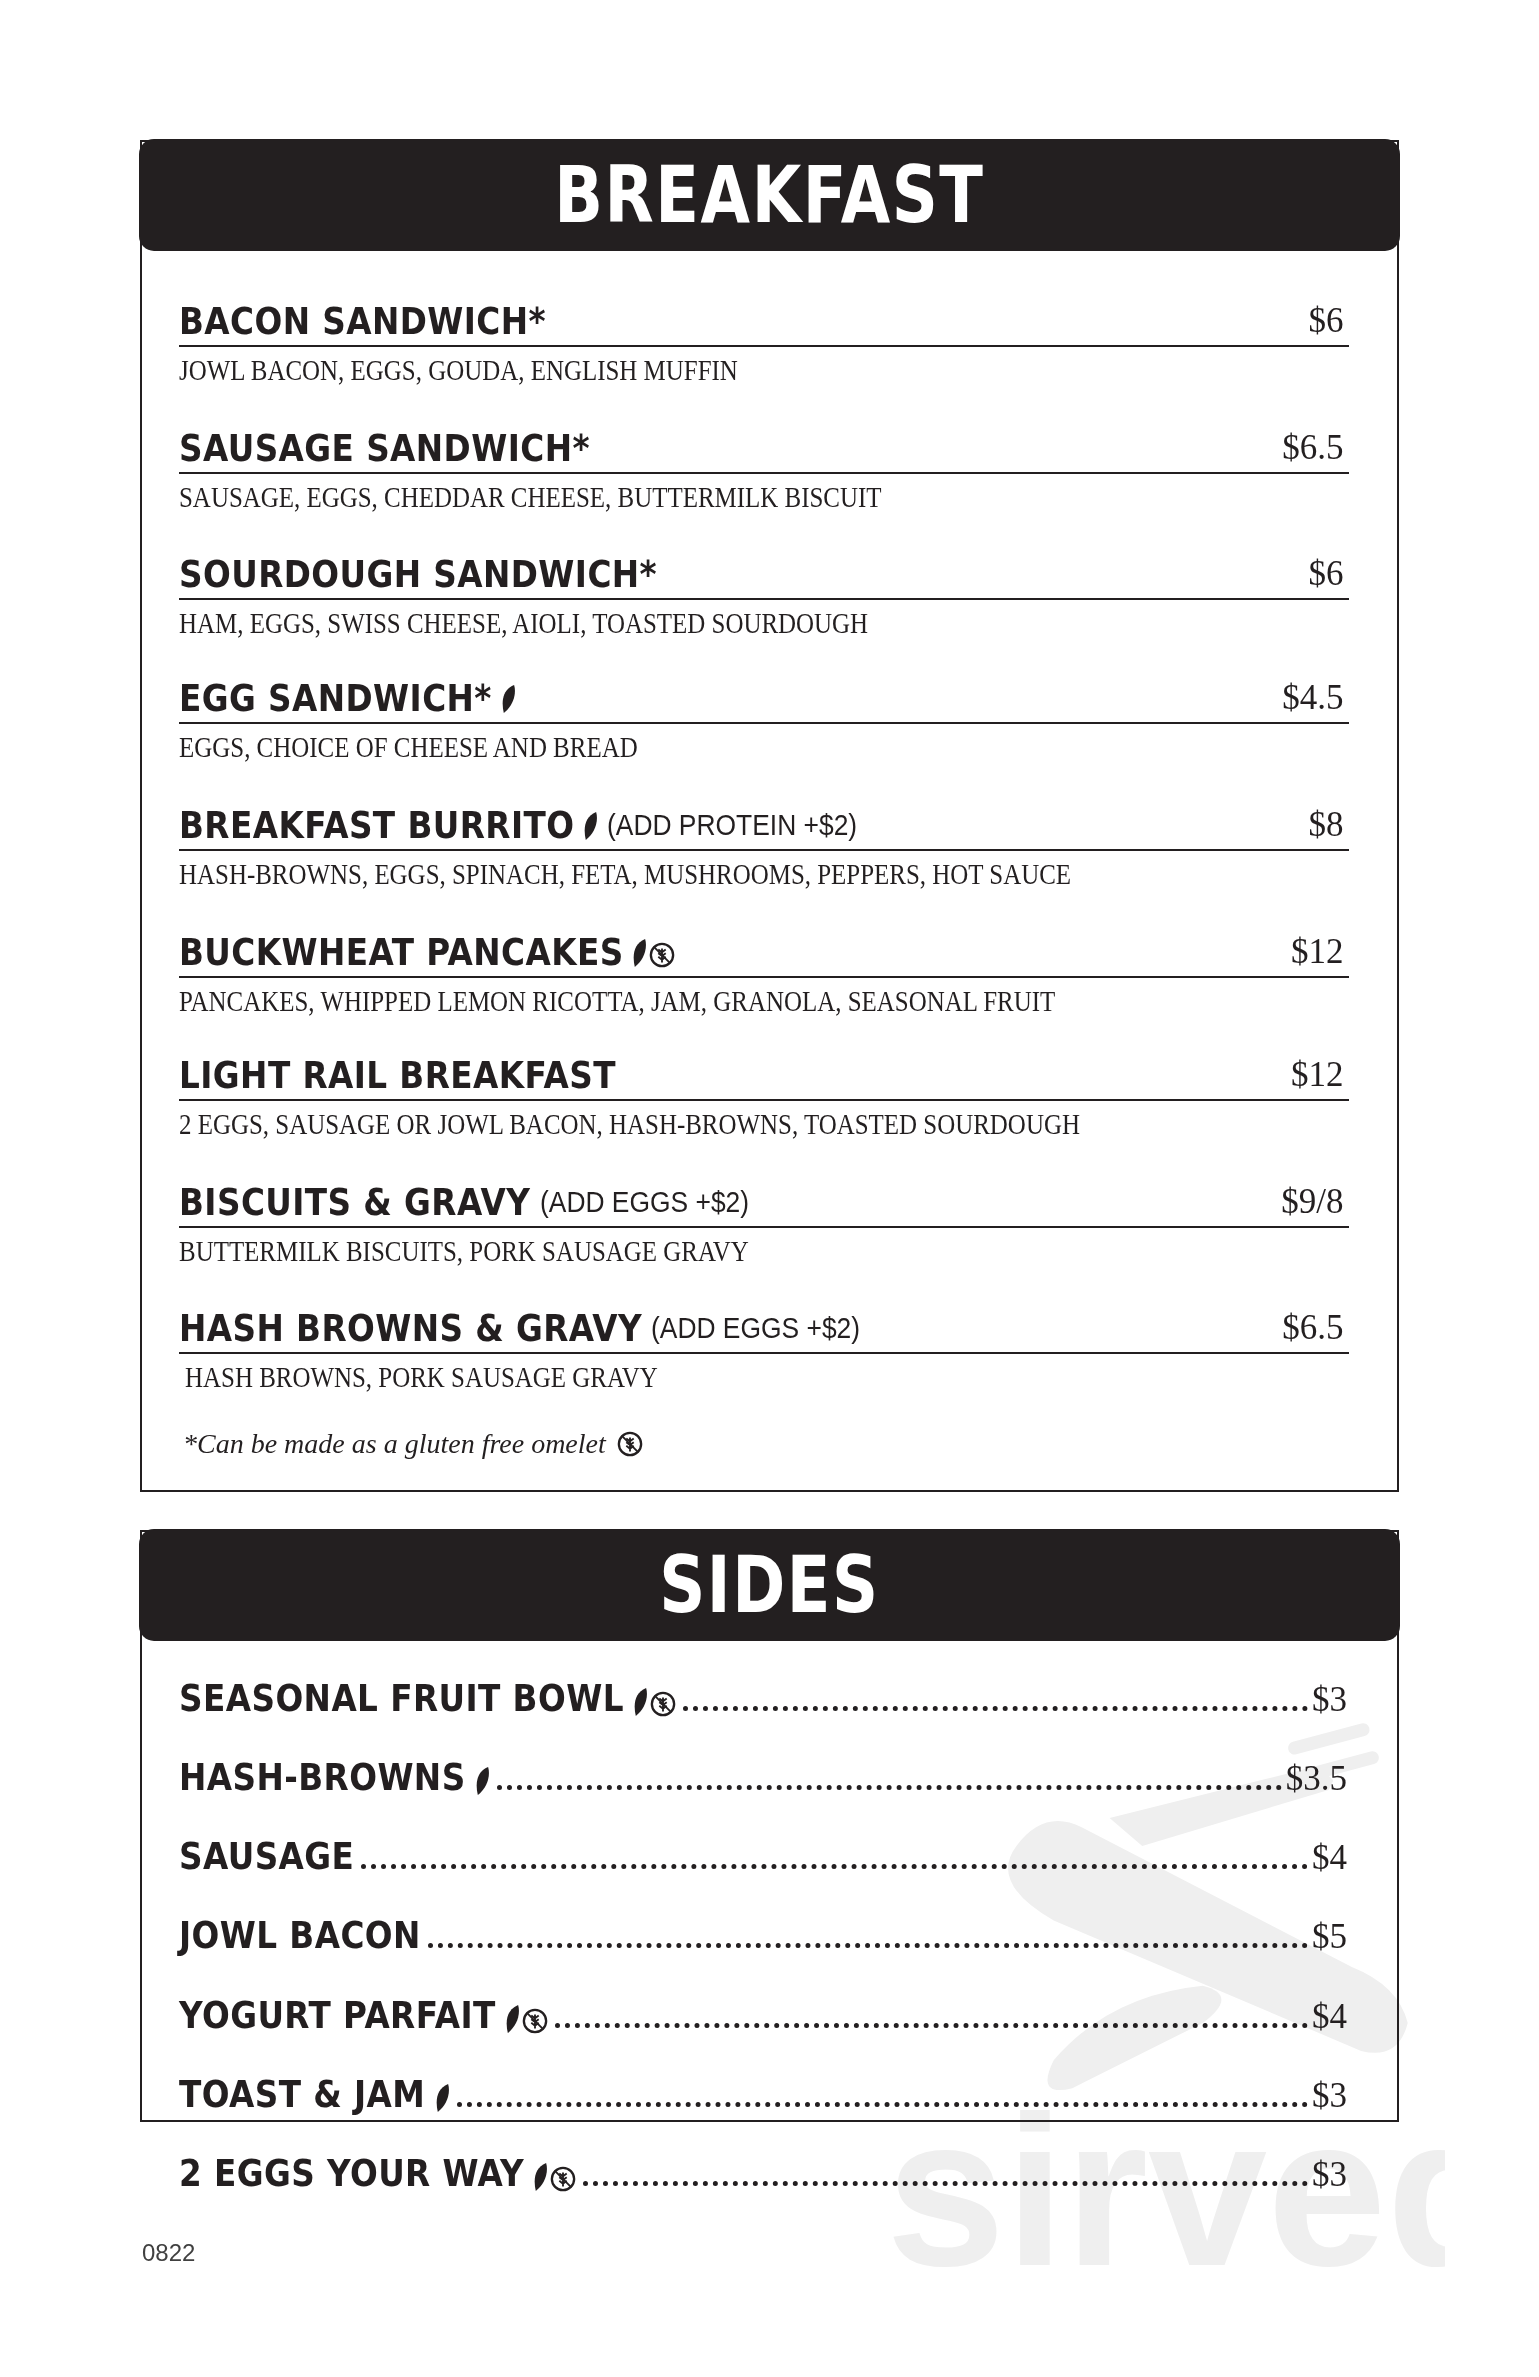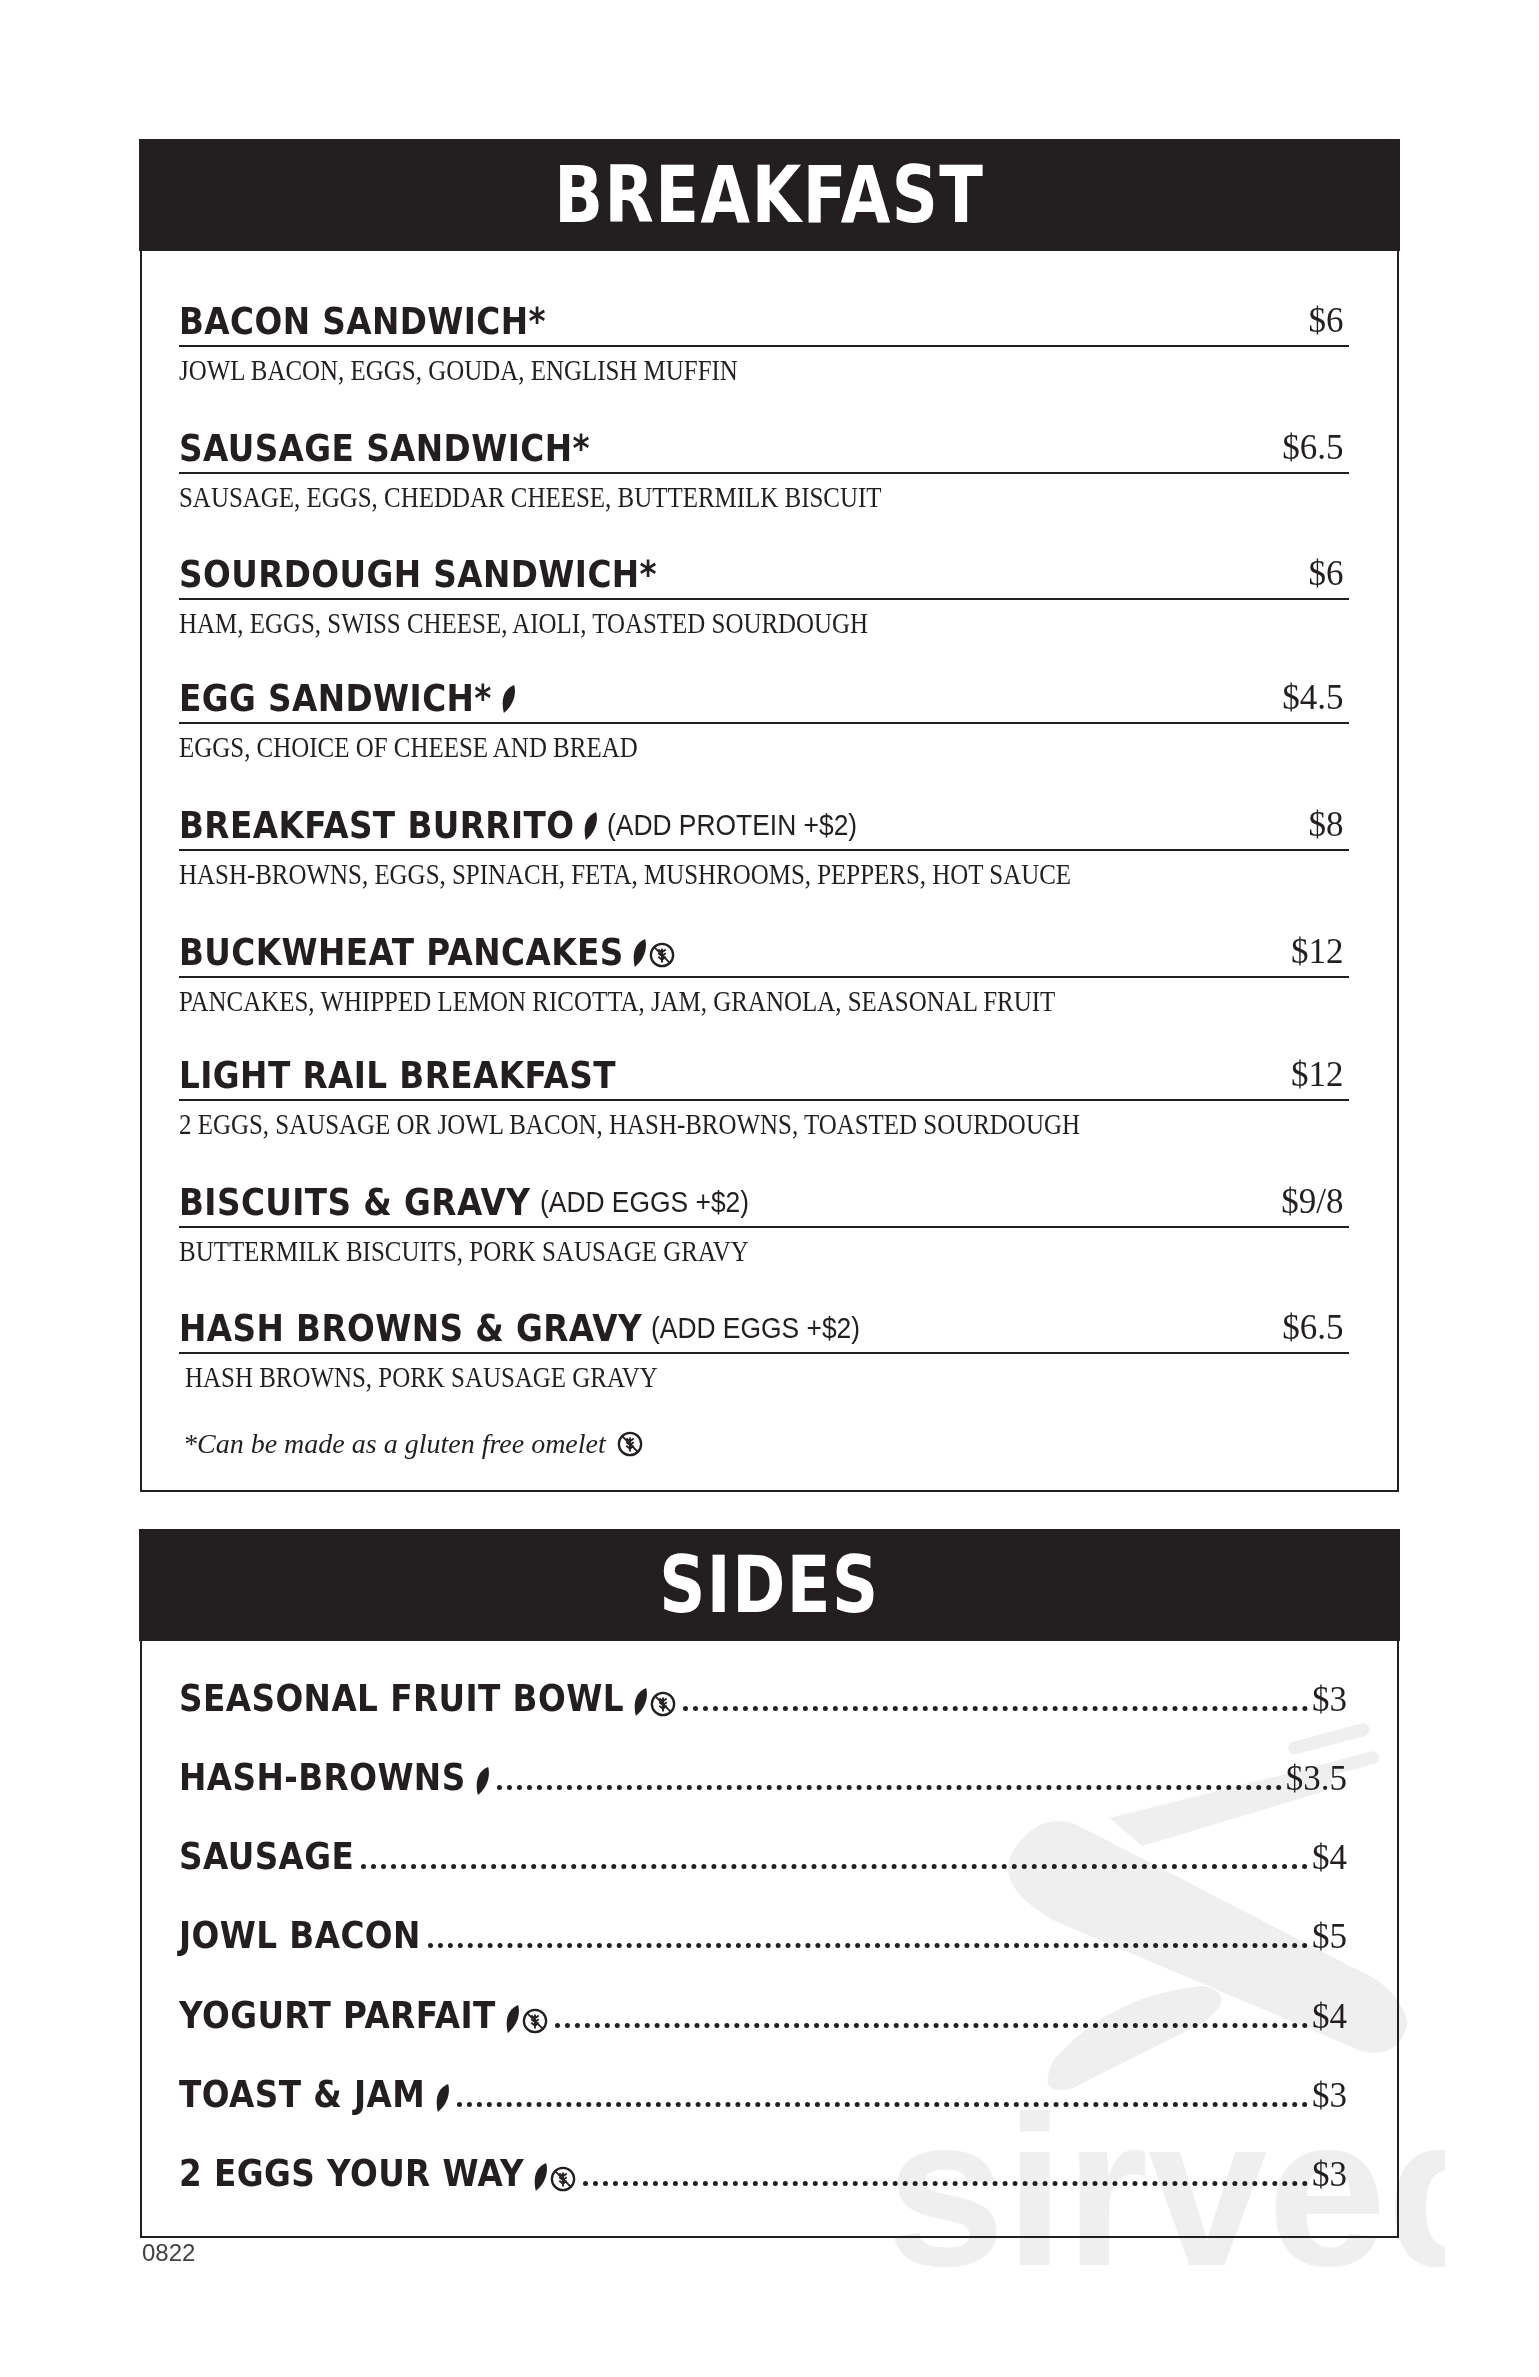--- a/index.html
+++ b/index.html
@@ -2,27 +2,27 @@
 <html style="font-size:15px"><head>
 <meta charset="utf-8">
 <style>
   html, body { margin:0; padding:0; }
   body {
     width:1539px; height:2377px; background:#ffffff; position:relative; overflow:hidden;
     color:#231f20; font-family:"Liberation Sans", sans-serif;
   }
   .watermark { position:absolute; left:886px; top:1706px; width:559px; height:578px; pointer-events:none; }
   .section { position:absolute; left:140px; width:1259px; box-sizing:border-box; border:2.8px solid #231f20; background:transparent; }
-  .section-header { height:112px; background:#231f20; margin:-2.8px -2.8px 0 -2.8px; display:flex; align-items:center; justify-content:center; }
+  .section-header { height:112px; background:#231f20; margin:-2.8px -2.8px 0 -2.8px; display:flex; align-items:center; justify-content:center;border-radius:15px; }
   .section-title {
     color:#ffffff; font-family:"DejaVu Sans", sans-serif; font-weight:bold; font-size:78px;
     letter-spacing:1.9px; transform:scaleX(0.82); text-transform:uppercase; line-height:1;
   }
   #breakfast { top:140px; height:1352px; }
-  #sides { top:1530px; height:708px; }
+  #sides { top:1530px; height:592px; }
 
   .item { position:absolute; left:37px; right:48px; }
   .item-head { display:flex; align-items:center; height:41px; border-bottom:2.8px solid #231f20; padding-bottom:3.7px; }
   .item-name {
     font-family:"DejaVu Sans", sans-serif; font-weight:bold; font-size:38px; line-height:1;
     transform-origin:left bottom; white-space:nowrap; letter-spacing:0.5px;
   }
   .item-note { font-family:"Liberation Sans", sans-serif; font-size:30px; line-height:1; margin-left:9.3px; white-space:nowrap; transform:scaleX(0.88); transform-origin:left bottom; }
   .spacer { flex:1; }
   .item-price { font-family:"Liberation Serif", serif; font-size:35px; line-height:1; padding-right:5.6px; }

